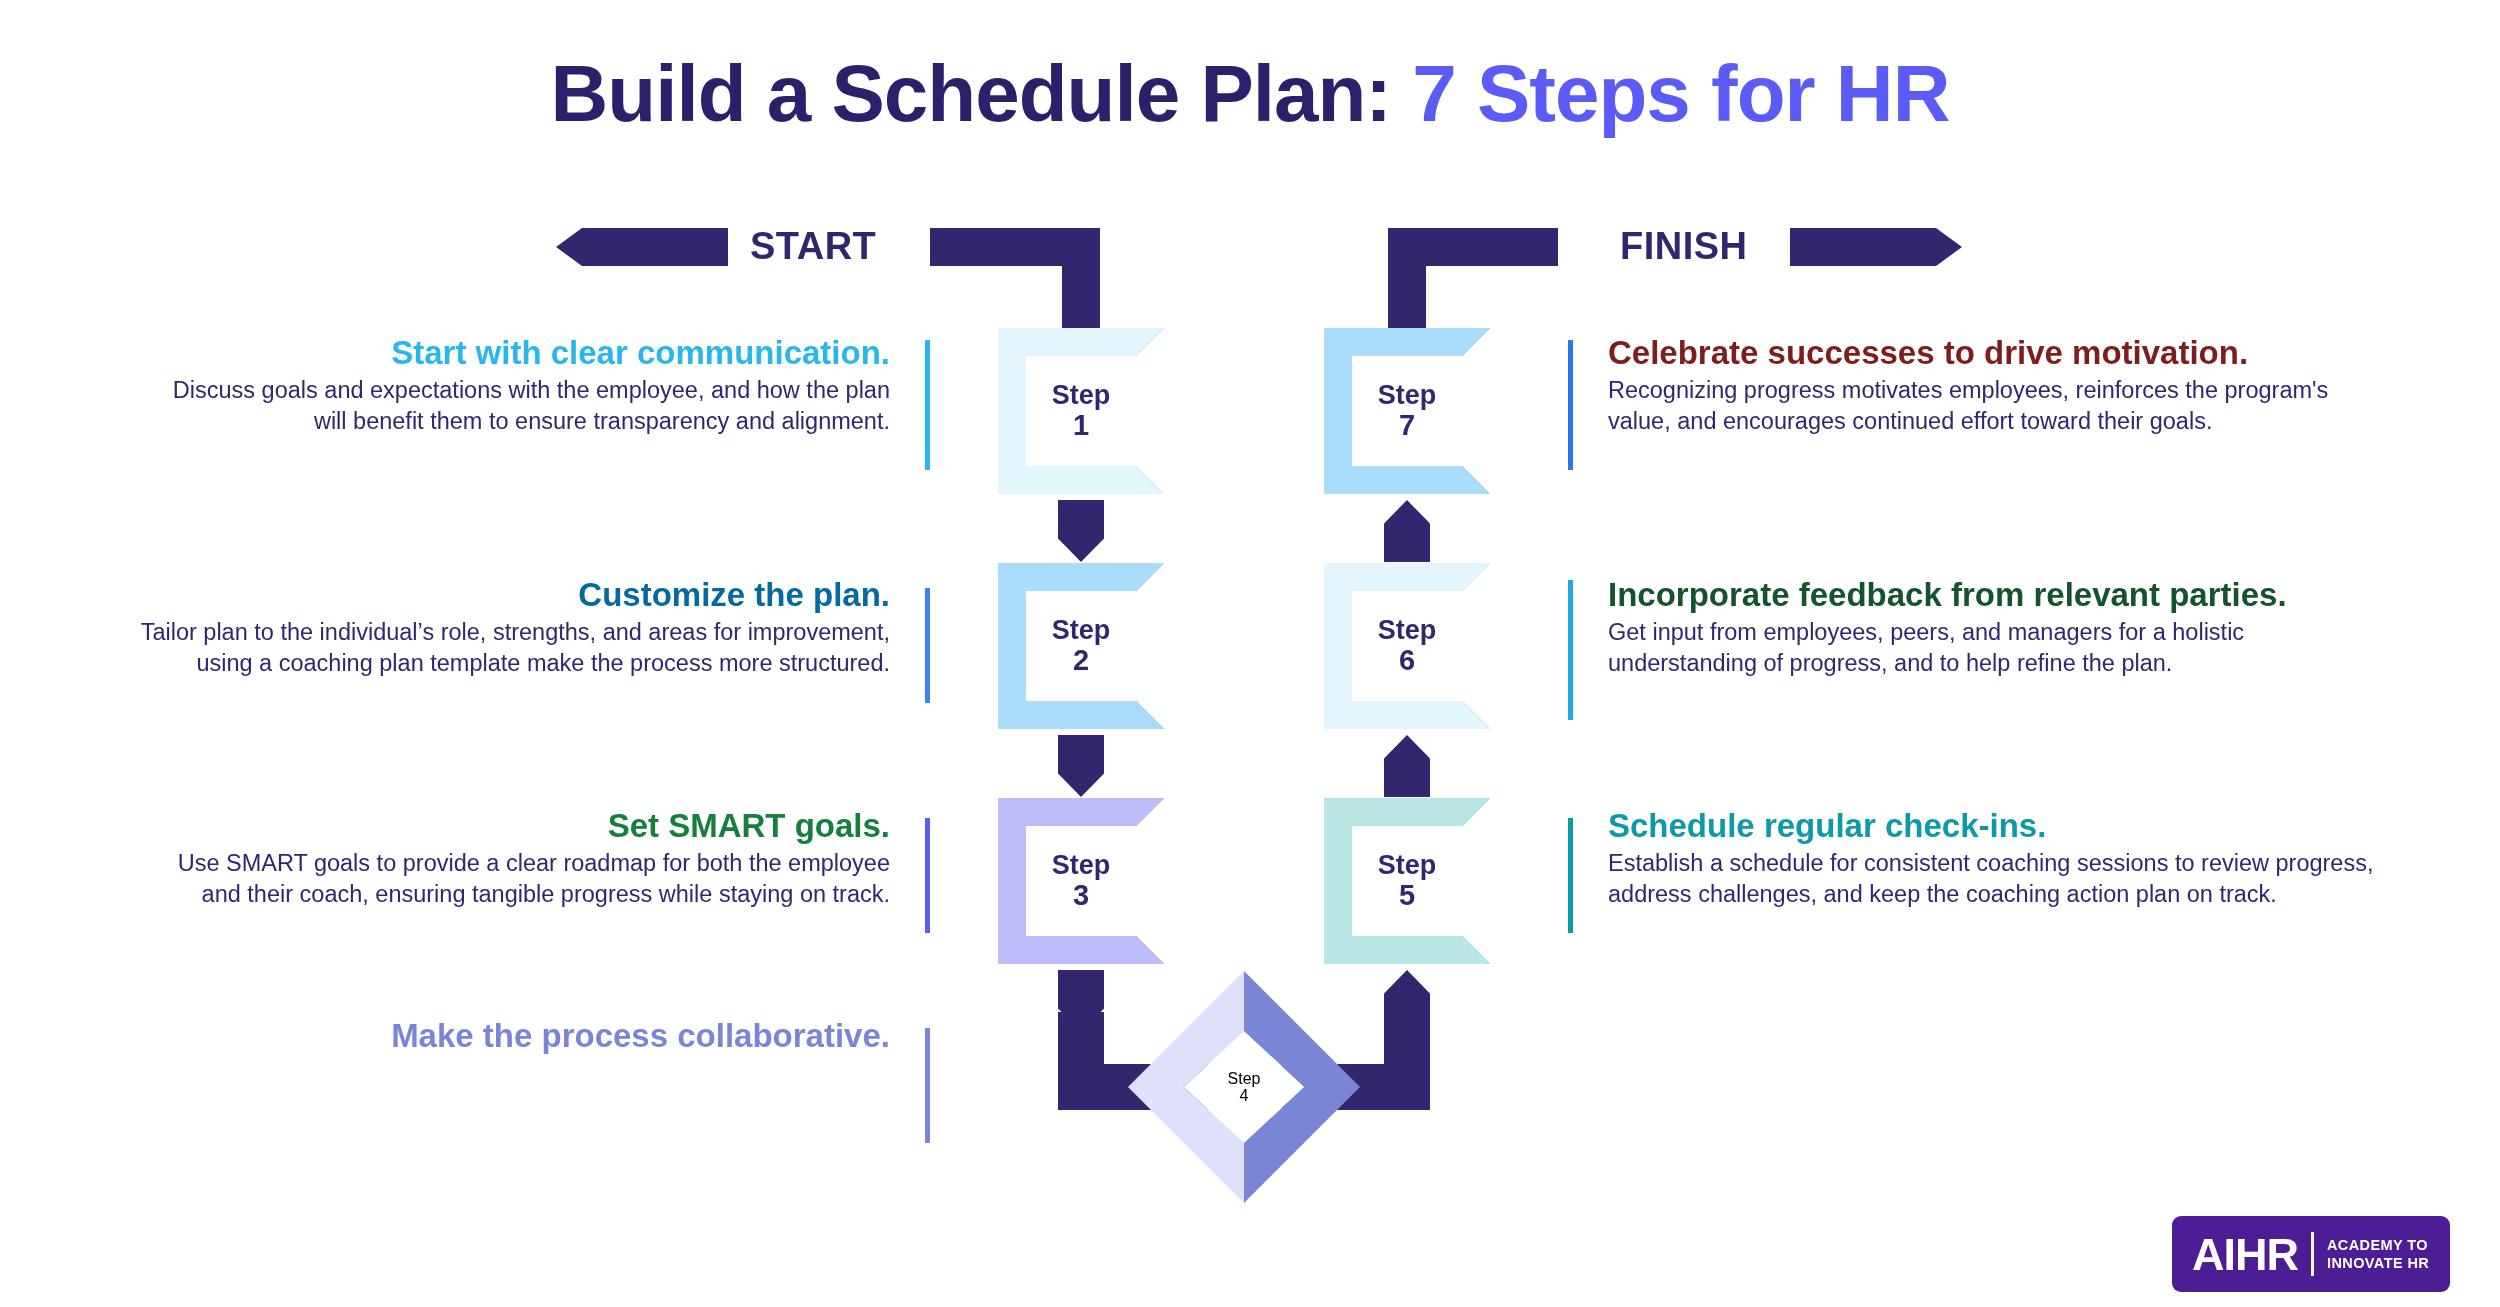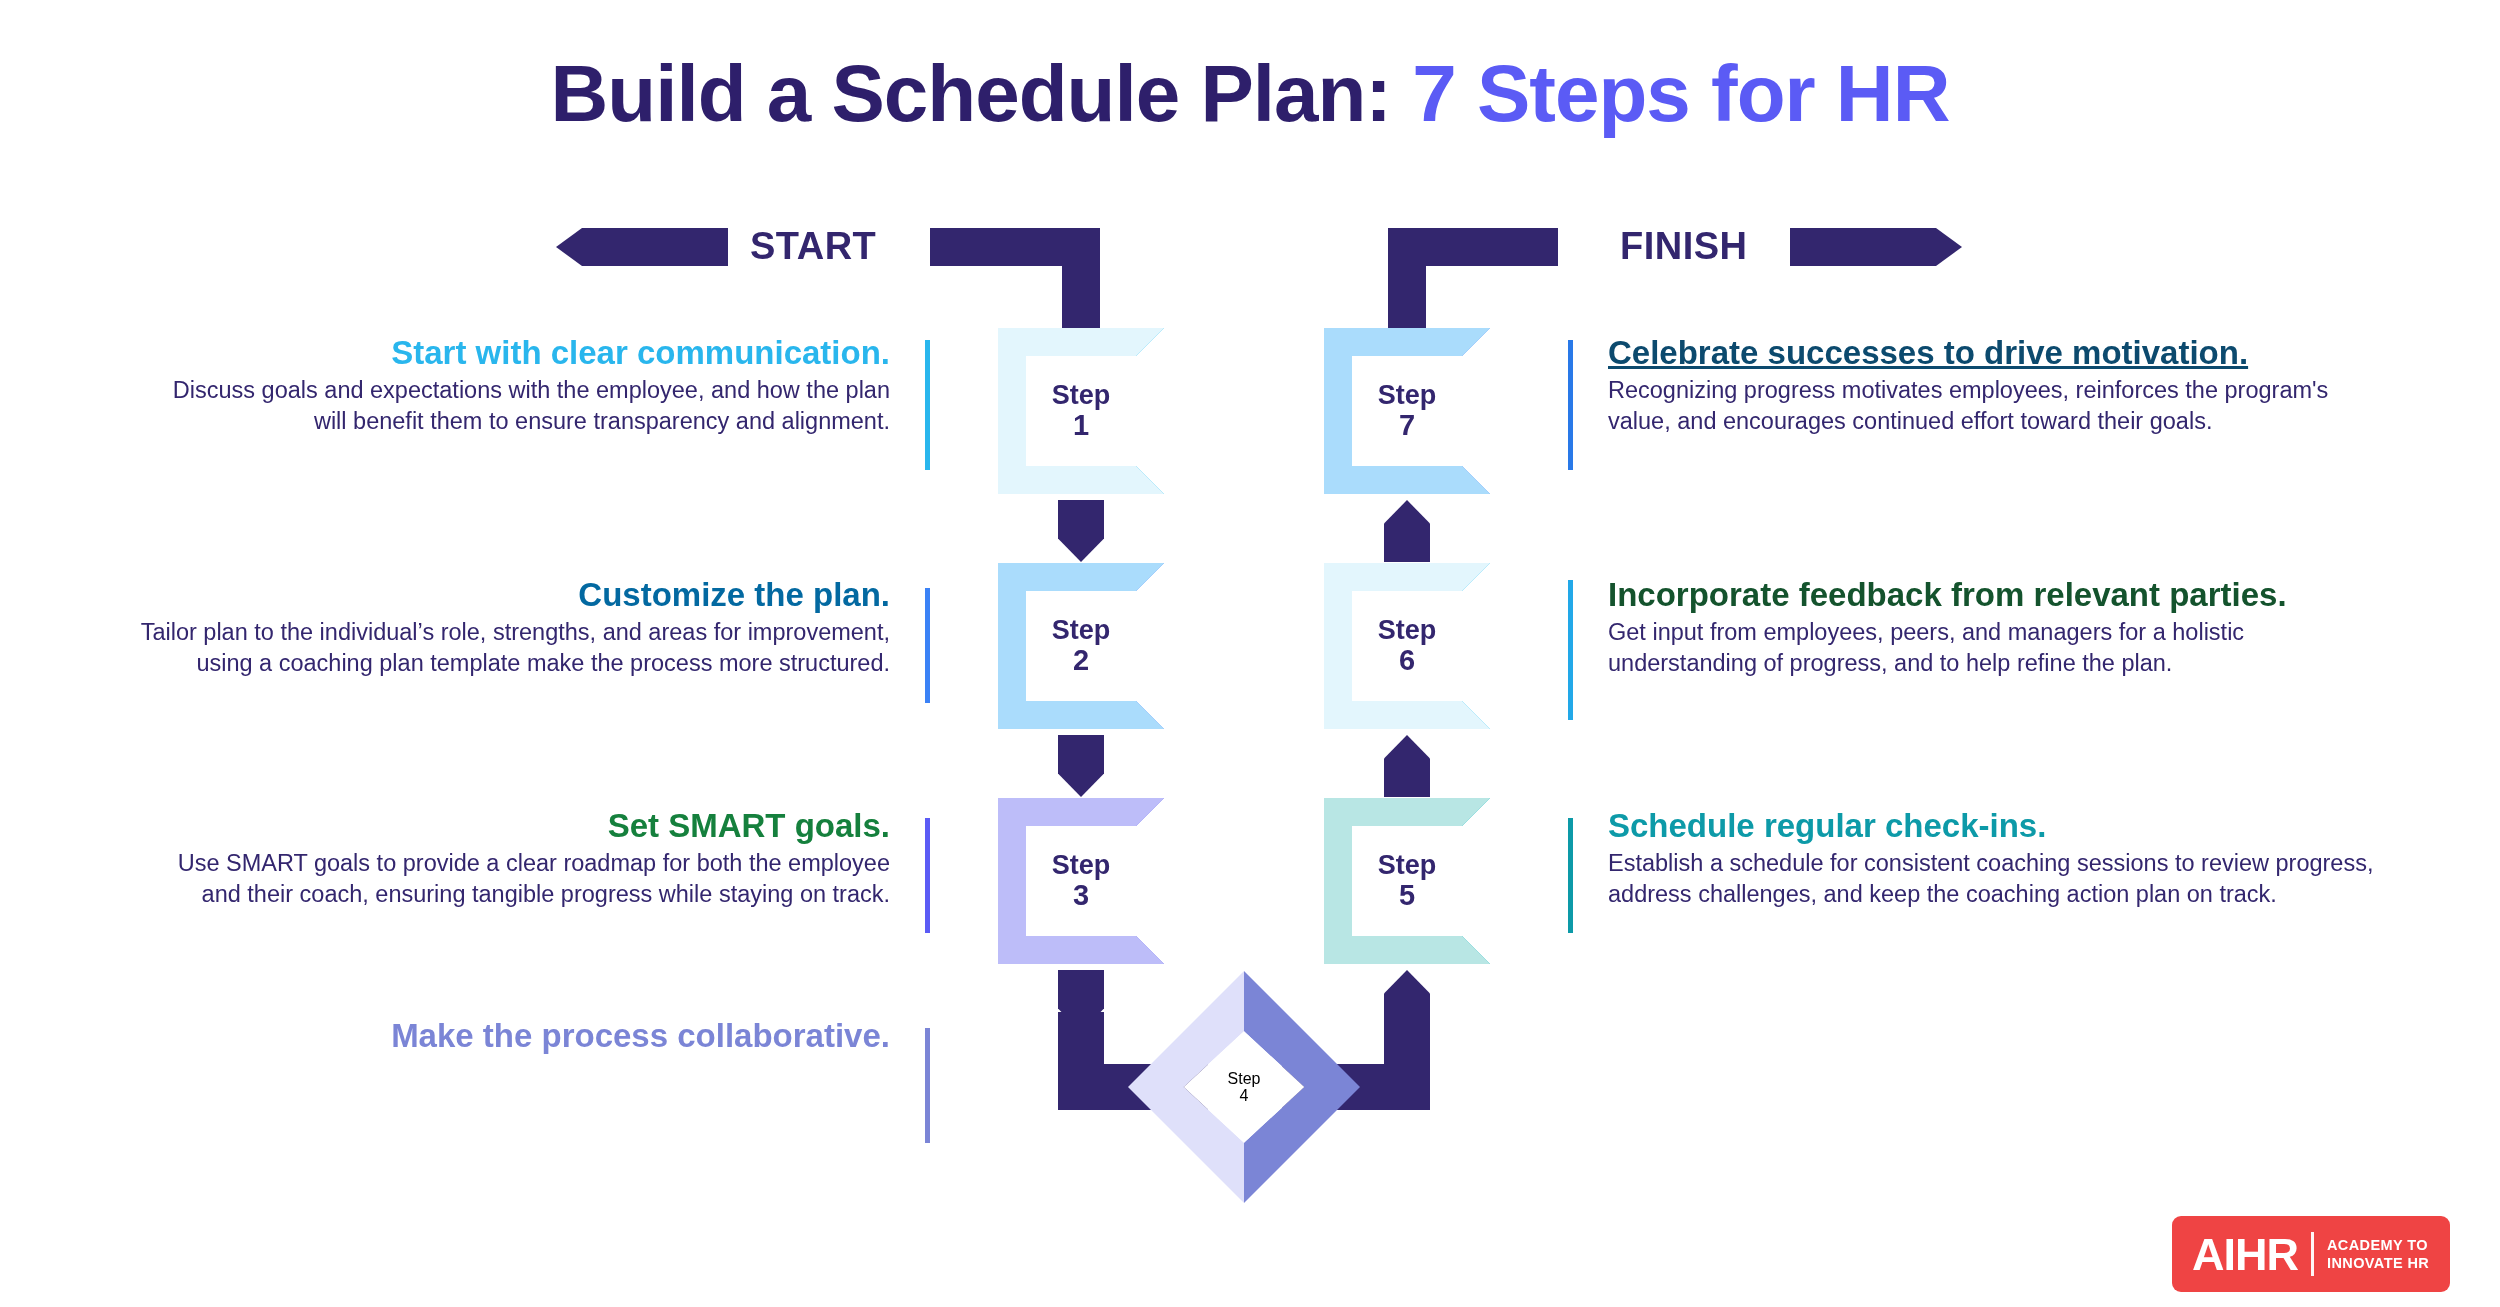--- a/index.html
+++ b/index.html
@@ -75,21 +75,21 @@
   .tblock .hd{font-size:33px;font-weight:bold;line-height:1.12;margin:0 0 3px 0;}
   .tblock .bd{font-size:23.5px;color:#33266e;line-height:1.33;margin:0;}
   .tblock.right-al{text-align:right;}
   .tblock.left-al{text-align:left;}
 
   .rule{position:absolute;width:5px;}
 
   
   .logo{
     position:absolute;left:2172px;top:1216px;width:278px;height:76px;
-    background:#ef4444;border-radius:9px;display:flex;align-items:center;
+    background:#4c1d95;border-radius:9px;display:flex;align-items:center;
   }
   .logo .mark{
     font-size:45px;font-weight:bold;color:#ffffff;letter-spacing:-1px;
     padding-left:20px;line-height:1;
   }
   .logo .div{width:3px;height:44px;background:#ffffff;margin:0 13px;opacity:.95;}
   .logo .sub{font-size:14.5px;font-weight:bold;color:#ffffff;line-height:1.25;letter-spacing:.4px;}
 </style>
 </head>
 <body>
@@ -204,21 +204,21 @@
     <p class="bd">Use SMART goals to provide a clear roadmap for both the employee and their coach, ensuring tangible progress while staying on track.</p>
   </div>
 
   <div class="rule" style="left:925px;top:1028px;height:115px;background:#7b85d6;"></div>
   <div class="tblock right-al" style="left:130px;top:1018px;width:760px;">
     <p class="hd" style="color:#7b85d6;">Make the process collaborative.</p>
   </div>
 
   <div class="rule" style="left:1568px;top:340px;height:130px;background:#2979e8;"></div>
   <div class="tblock left-al" style="left:1608px;top:335px;width:780px;">
-    <p class="hd" style="color:#0c4a6e;text-decoration:underline;">Celebrate successes to drive motivation.</p>
+    <p class="hd" style="color:#7f1d1d;">Celebrate successes to drive motivation.</p>
     <p class="bd">Recognizing progress motivates employees, reinforces the program's value, and encourages continued effort toward their goals.</p>
   </div>
 
   <div class="rule" style="left:1568px;top:580px;height:140px;background:#22a8e8;"></div>
   <div class="tblock left-al" style="left:1608px;top:577px;width:780px;">
     <p class="hd" style="color:#14532d;">Incorporate feedback from relevant parties.</p>
     <p class="bd">Get input from employees, peers, and managers for a holistic understanding of progress, and to help refine the plan.</p>
   </div>
 
   <div class="rule" style="left:1568px;top:818px;height:115px;background:#0d9aa8;"></div>

